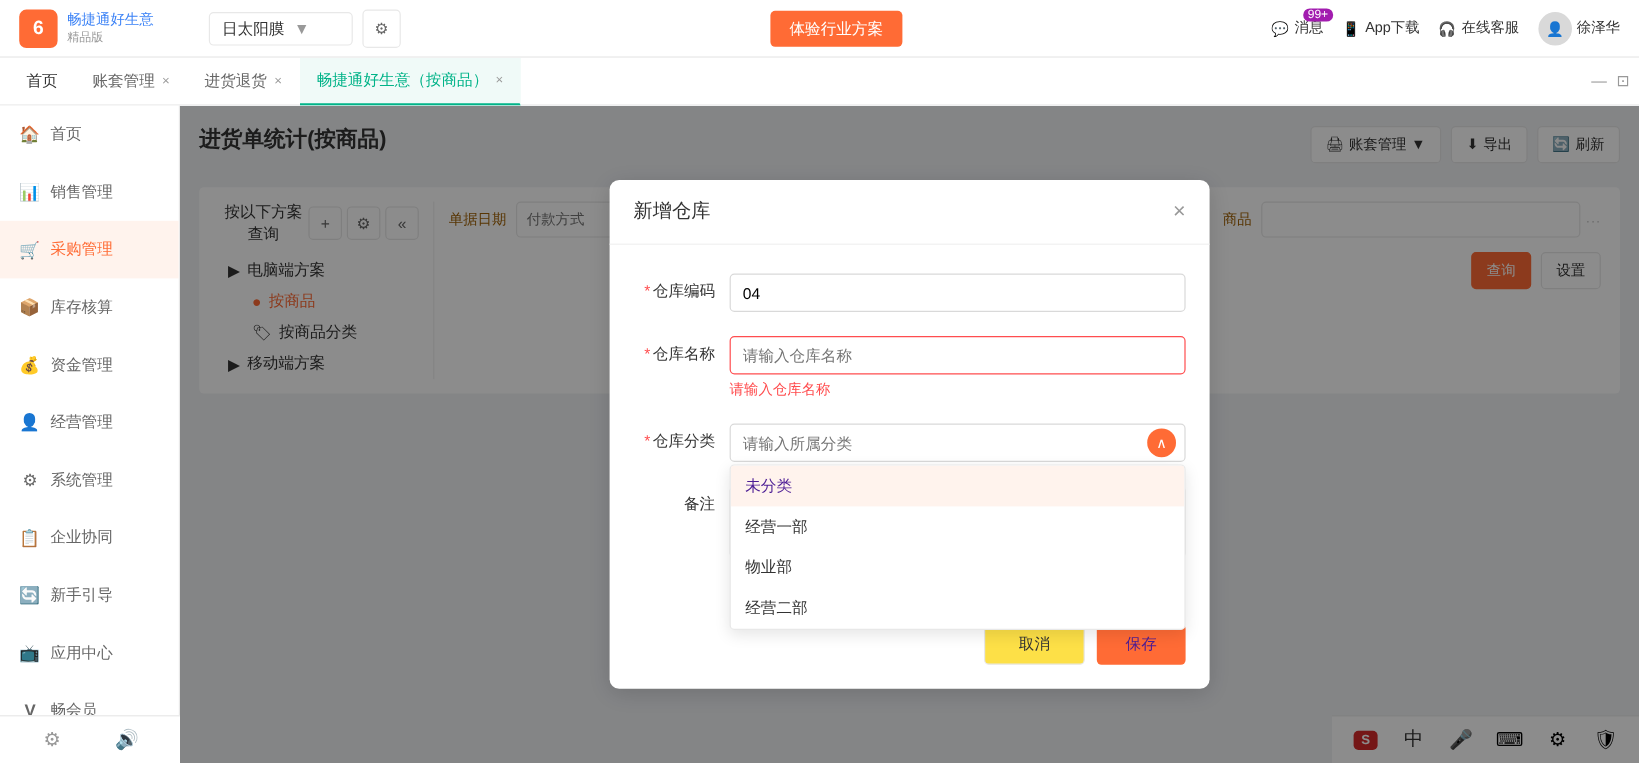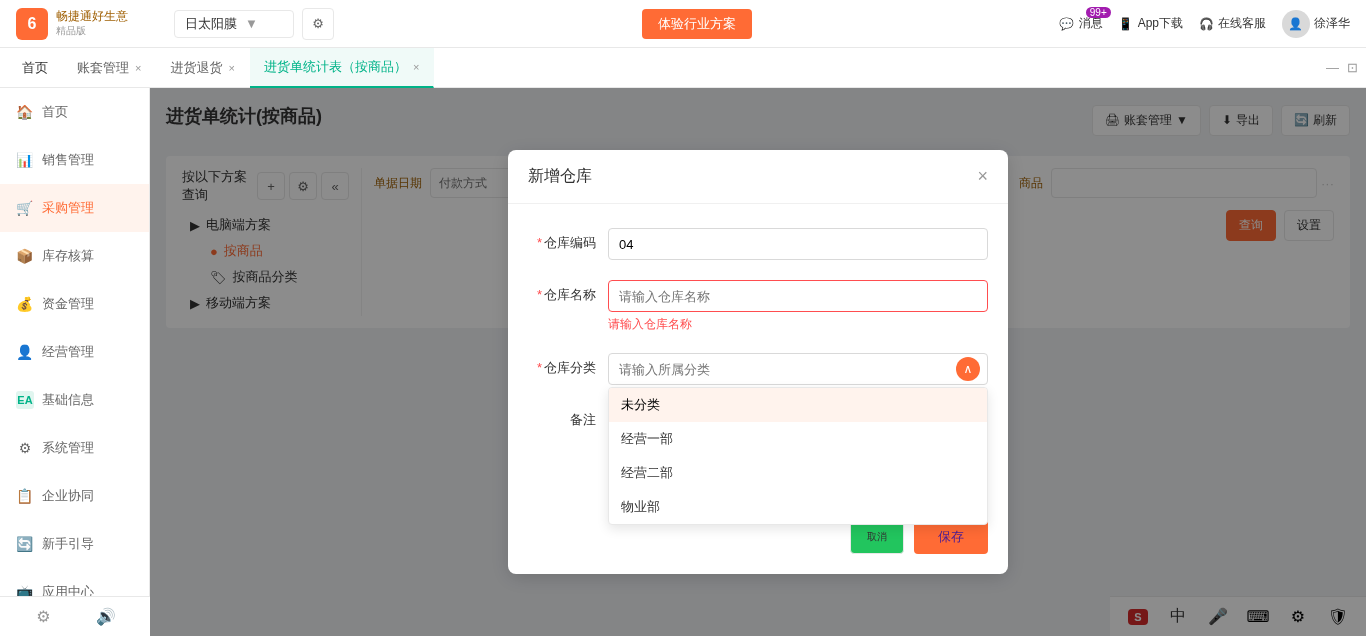--- a/index.html
+++ b/index.html
@@ -22,21 +22,21 @@
       width: 150px;
     }
     .logo-icon {
       width: 32px; height: 32px;
       background: #ff6b35;
       border-radius: 6px;
       display: flex; align-items: center; justify-content: center;
       color: white; font-weight: bold; font-size: 16px;
       margin-right: 8px;
     }
-    .logo-text { font-size: 12px; color: #a16207; line-height: 1.3; }
+    .logo-text { font-size: 12px; color: #3b82f6; line-height: 1.3; }
     .logo-sub { font-size: 10px; color: #999; }
     .store-selector {
       display: flex; align-items: center;
       border: 1px solid #e8e8e8;
       border-radius: 4px;
       padding: 4px 10px;
       margin-left: 8px;
       min-width: 120px;
       cursor: pointer;
       color: #333;
@@ -301,36 +301,36 @@
       box-shadow: 0 4px 12px rgba(0,0,0,0.1);
       z-index: 200;
       overflow: hidden;
     }
     .dropdown-item {
       padding: 8px 12px;
       cursor: pointer;
       color: #333;
       font-size: 13px;
     }
-    .dropdown-item.selected { background: #fff3ed; color: #000000; }
+    .dropdown-item.selected { background: #fff3ed; color: #4c1d95; }
     .modal-footer {
       padding: 12px 20px 20px;
       display: flex;
       justify-content: flex-end;
       gap: 10px;
     }
     .btn-cancel {
       height: 34px;
-      padding: 0 16px;
-      border: 1px solid #e8e8e8;
-      border-radius: 4px;
-      background: #22c55e;
+      padding: 0 28px;
+      border: 1px solid #e8e8e8;
+      border-radius: 4px;
+      background: #fde047;
       cursor: pointer;
       color: #333;
-      font-size: 10px;
+      font-size: 13px;
     }
     .btn-save {
       height: 34px;
       padding: 0 24px;
       border: none;
       border-radius: 4px;
       background: #ff6b35;
       color: #4c1d95;
       cursor: pointer;
       font-size: 13px;
@@ -435,21 +435,21 @@
   </div>
   <div class="tab-item">
     <span>账套管理</span>
     <span class="close-tab">×</span>
   </div>
   <div class="tab-item">
     <span>进货退货</span>
     <span class="close-tab">×</span>
   </div>
   <div class="tab-item active">
-    <span>进货单统计表（按商品）</span>
+    <span>畅捷通好生意（按商品）</span>
     <span class="close-tab">×</span>
   </div>
   <div class="tab-right-actions">
     <span>—</span>
     <span>⊡</span>
   </div>
 </div>
 
 <div class="main-layout">
 
@@ -470,24 +470,20 @@
       <span class="si-icon">📦</span>
       <span>库存核算</span>
     </div>
     <div class="sidebar-item">
       <span class="si-icon">💰</span>
       <span>资金管理</span>
     </div>
     <div class="sidebar-item">
       <span class="si-icon">👤</span>
       <span>经营管理</span>
-    </div>
-    <div class="sidebar-item">
-      <span class="si-icon" style="font-size:11px; font-weight:bold; color:#00b388; background:#e0f5ef; border-radius:3px; padding:1px 3px;">EA</span>
-      <span>基础信息</span>
     </div>
     <div class="sidebar-item">
       <span class="si-icon">⚙</span>
       <span>系统管理</span>
     </div>
     <div class="sidebar-item">
       <span class="si-icon">📋</span>
       <span>企业协同</span>
     </div>
     <div class="sidebar-item">
@@ -527,21 +523,21 @@
           <button class="toolbar-btn">
             <span>🔄</span>
             <span>刷新</span>
           </button>
         </div>
       </div>
 
       <div style="display:flex; gap:12px; background:white; border-radius:4px; padding:12px 16px;">
 
         <div style="width:180px; border-right:1px solid #f0f0f0; padding-right:12px;">
-          <div style="display:flex; align-items:center; justify-content:space-between; margin-bottom:8px;">
+          <div style="display:flex; align-items:center; justify-content:space-between; margin-bottom:8px;text-align:center;">
             <span style="color:#333; font-size:13px;">按以下方案查询</span>
             <div style="display:flex; gap:4px;">
               <div class="filter-icon-btn">+</div>
               <div class="filter-icon-btn">⚙</div>
               <div class="filter-icon-btn">«</div>
             </div>
           </div>
           <div class="filter-tree">
             <div class="tree-item">
               <span>▶</span>
@@ -623,22 +619,22 @@
 
           <div class="form-item" style="position:relative;">
             <span class="form-label required">仓库分类</span>
             <div class="form-control-wrap" style="position:relative;">
               <input class="form-input" placeholder="请输入所属分类" style="">
               <div class="select-arrow">∧</div>
               
               <div class="dropdown-list">
                 <div class="dropdown-item selected">未分类</div>
                 <div class="dropdown-item">经营一部</div>
+                <div class="dropdown-item">物业部</div>
                 <div class="dropdown-item">经营二部</div>
-                <div class="dropdown-item">物业部</div>
               </div>
             </div>
           </div>
 
           <div class="form-item">
             <span class="form-label">备注</span>
             <div class="form-control-wrap">
               <textarea class="form-textarea" style=""></textarea>
             </div>
           </div>

